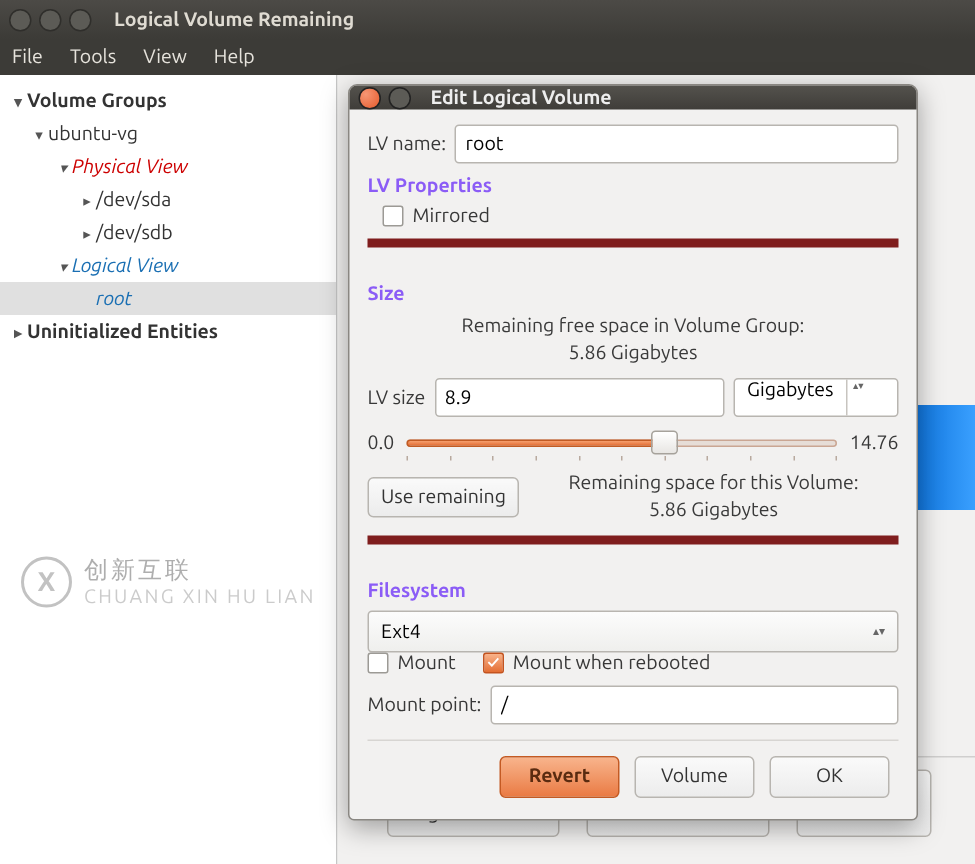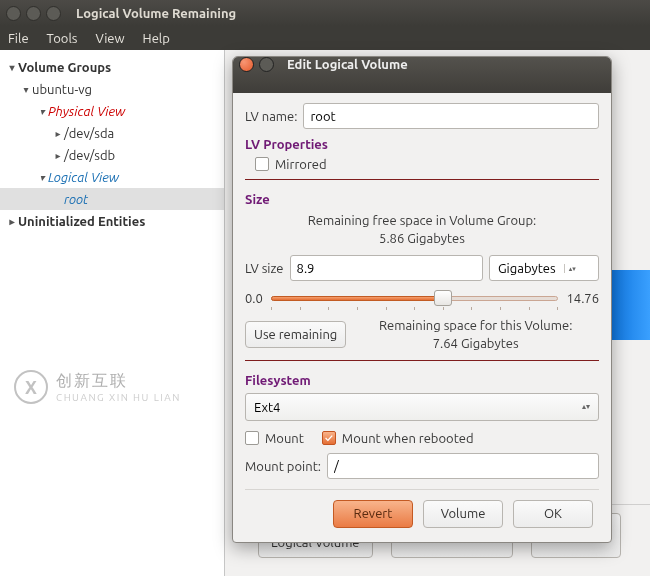--- a/index.html
+++ b/index.html
@@ -24,59 +24,59 @@
 .indent1 { padding-left:20px; }
 .indent2 { padding-left:36px; }
 .indent3 { padding-left:52px; }
 
 .canvas { flex:1; background:#f2f1f0; position:relative; }
 .bluebar { position:absolute; right:0; top:220px; width:45px; height:70px; background:linear-gradient(90deg,#0a6fd8,#3aa0ff); }
 
 .watermark { position:absolute; left:14px; top:370px; display:flex; align-items:center; gap:8px; opacity:.6; }
 .watermark .logo { width:34px; height:34px; border:2.5px solid #9a9a9a; border-radius:50%; display:flex; align-items:center; justify-content:center; color:#9a9a9a; font-weight:bold; font-size:18px; }
 .watermark .txt1 { color:#7a7a7a; font-size:16px; letter-spacing:2px; }
-.watermark .txt2 { color:#aaa; font-size:10px; letter-spacing:1.5px;text-align:center; }
+.watermark .txt2 { color:#aaa; font-size:13px; letter-spacing:1.5px;text-align:center; }
 
 .bottom-btns { position:absolute; bottom:10px; left:250px; right:0; display:flex; gap:18px; padding:8px; border-top:1px solid #d0cfce; }
 .btn { background:linear-gradient(#fafafa,#ececec); border:1px solid #b8b5b0; border-radius:4px; padding:6px 12px; color:#333; text-align:center; white-space:pre-line; line-height:1.2; min-width:90px; }
 
 
 .dialog { position:absolute; left:232px; top:56px; width:380px; background:#f2f1f0; border:1px solid #8a8782; border-radius:6px 6px 4px 4px; box-shadow:0 5px 18px rgba(0,0,0,.35); }
-.dlg-titlebar { background:linear-gradient(#54524d,#3f3d39); height:36px; border-radius:5px 5px 0 0; display:flex; padding:0 6px; color:#eee; }
+.dlg-titlebar { background:linear-gradient(#54524d,#3f3d39); height:16px; border-radius:5px 5px 0 0; display:flex; align-items:center; padding:0 6px; color:#eee; }
 .dlg-titlebar .cbtn { width:15px;height:15px;border-radius:50%;margin-right:5px;border:1px solid #222; }
 .cclose{ background:radial-gradient(circle at 30% 30%, #f79674,#e55b2c); }
 .cmin{ background:#5c5b56; }
 .dlg-titlebar .title { margin-left:8px; font-weight:bold; }
 
 .dlg-body { padding:10px 12px 12px; }
 .row { display:flex; align-items:center; margin-bottom:8px; gap:6px; }
 .label { color:#383838; }
 input[type=text].field { flex:1; border:1px solid #b8b5b0; border-radius:3px; padding:4px 6px; background:#fff; height:26px; }
-.section-title { font-weight:bold; color:#701a75; margin:4px 0 6px; }
-.group { border-top:1px solid #7f1d1d; padding-top:8px; margin-top:4px; }
+.section-title { font-weight:bold; color:#8b5cf6; margin:4px 0 6px; }
+.group { border-top:6px solid #7f1d1d; padding-top:20px; margin-top:4px; }
 .checkbox { width:14px; height:14px; border:1px solid #9c9a95; border-radius:2px; background:#fff; display:inline-flex; align-items:center; justify-content:center; }
 .checkbox.checked { background:linear-gradient(#f9b38a,#e46e34); border-color:#c45420; }
 .checkbox.checked::after { content:"✓"; color:#fff; font-size:11px; font-weight:bold; line-height:1; }
 .center-text { text-align:center; color:#3a3a3a; margin:2px 0 8px; line-height:1.35; }
-.spin { display:flex; align-items:center; border:1px solid #b8b5b0; border-radius:3px; background:#fff; height:26px; }
+.spin { display:flex; border:1px solid #b8b5b0; border-radius:3px; background:#fff; height:26px; }
 .spin span.val { padding:0 8px; }
 .spin .arrows { width:16px; border-left:1px solid #c7c4bf; display:flex; flex-direction:column; font-size:7px; color:#666; align-items:center; }
 .slider-wrap { display:flex; align-items:center; gap:8px; margin:6px 0 10px; }
 .slider { flex:1; position:relative; height:18px; }
 .track { position:absolute; left:0; right:0; top:7px; height:5px; background:#e6ddd7; border:1px solid #caa693; border-radius:3px; }
 .fill { position:absolute; left:0; top:7px; height:5px; background:linear-gradient(#f5a06e,#e46e34); border:1px solid #c25b23; border-radius:3px; width:60%; }
 .thumb { position:absolute; top:1px; left:60%; transform:translateX(-50%); width:18px; height:16px; background:linear-gradient(#fff,#e8e6e3); border:1px solid #a6a29b; border-radius:3px; }
 .dotline{ display:flex; justify-content:space-between; position:absolute; left:0; right:0; bottom:-3px;}
 .dotline i{width:1px;height:3px;background:#b8a99e;display:block;}
 select.combo, .combo { width:100%; border:1px solid #b8b5b0; border-radius:3px; background:linear-gradient(#fcfcfc,#efefed); height:28px; padding:0 8px; display:flex; align-items:center; justify-content:space-between; }
 .combo .arrows2 { font-size:8px; color:#666; display:flex; flex-direction:column; line-height:.8; }
 
 .dlg-actions { display:flex; justify-content:flex-end; gap:10px; padding:10px 6px 2px; border-top:1px solid #d7d5d2; margin-top:10px;}
 .dlg-actions .btn { min-width:80px; padding:5px 10px; }
-.btn.primary { background:linear-gradient(#f8b48c,#ea7b44); border-color:#c45a23; color:#5a2b10; font-weight:400; }
+.btn.primary { background:linear-gradient(#f8b48c,#ea7b44); border-color:#c45a23; color:#5a2b10; font-weight:700; }
 </style>
 </head>
 <body>
 
 <div class="main-titlebar">
   <div class="wbtn"></div>
   <div class="wbtn"></div>
   <div class="wbtn"></div>
   <span class="title">Logical Volume Remaining</span>
 </div>
@@ -191,31 +191,31 @@
               <i></i>
               <i></i>
               <i></i>
             </div>
         </div>
         <span class="label">14.76</span>
       </div>
       <div class="row">
         <div class="btn" style="min-width:auto;padding:5px 8px;">Use remaining</div>
         <div class="center-text" style="flex:1;margin:0;white-space:pre-line;">Remaining space for this Volume:
-7.64 Gigabytes</div>
+5.86 Gigabytes</div>
       </div>
     </div>
 
     <div class="group">
       <div class="section-title">Filesystem</div>
       <div class="combo">
         <span>Ext4</span>
         <span class="arrows2">▴▾</span>
       </div>
-      <div class="row" style="margin-top:10px;">
+      <div class="row" style="">
         <span class="checkbox"></span>
         <span class="label">Mount</span>
         <span style="width:6px;"></span>
         <span class="checkbox checked"></span>
         <span class="label">Mount when rebooted</span>
       </div>
       <div class="row">
         <span class="label">Mount point:</span>
         <input type="text" class="field" value="/" style="">
       </div>

